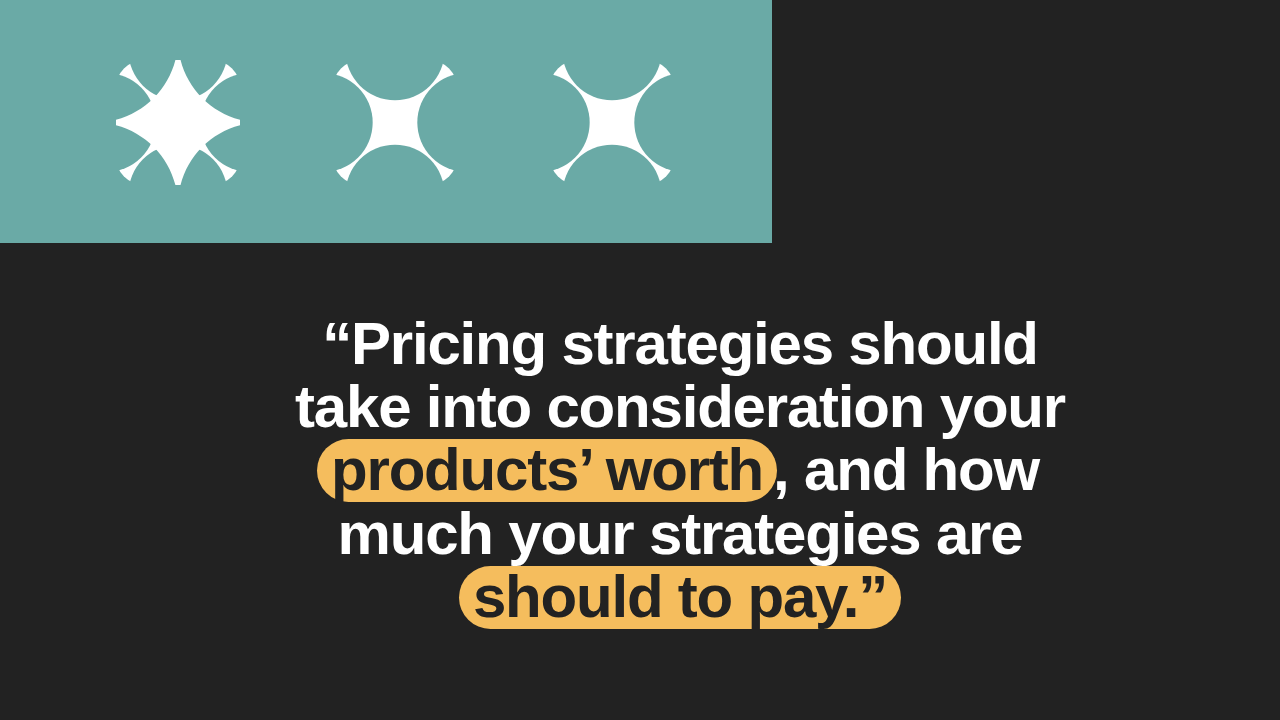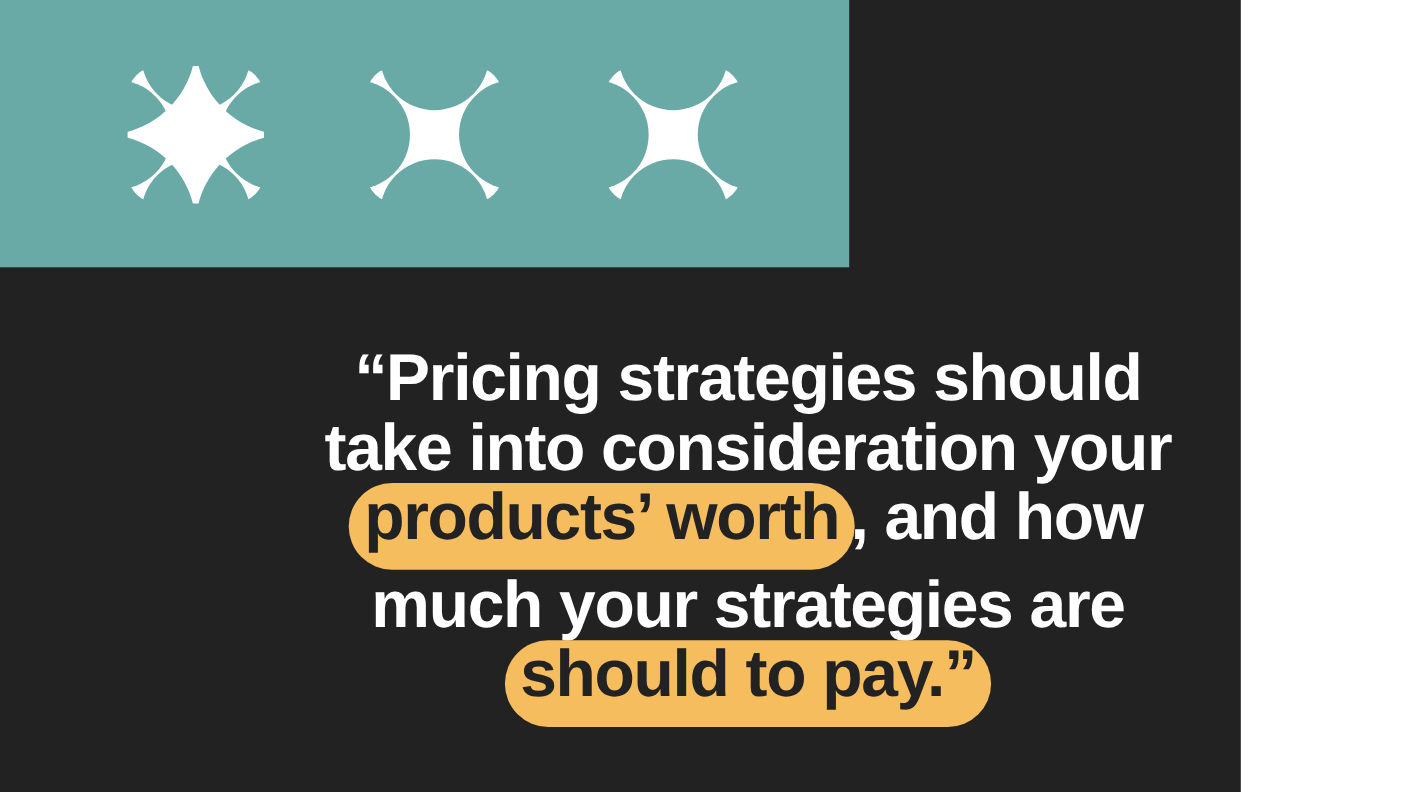--- a/index.html
+++ b/index.html
@@ -9,21 +9,21 @@
   }
   body {
     width: 1280px;
     height: 720px;
     overflow: hidden;
     font-family: "Liberation Sans", sans-serif;
   }
 
   #slide {
     position: relative;
-    width: 1128px;
+    width: 1280px;
     height: 720px;
     background: #222222;
     overflow: hidden;
   }
 
   
   #decor-band {
     position: absolute;
     left: 0;
     top: 0;
@@ -71,21 +71,21 @@
     letter-spacing: -1.2px;
     color: #ffffff;
     white-space: nowrap;
   }
 
   .quote-line .hl {
     display: inline-block;
     background: #f5bd5d;
     color: #222222;
     border-radius: 999px;
-    padding: 2px 14px 20px 14px;
+    padding: 2px 14px 4px 14px;
     margin: 0 -4px;
     line-height: 57px;
   }
 
   .quote-line .plain {
     display: inline;
   }
 </style>
 </head>
 <body>

